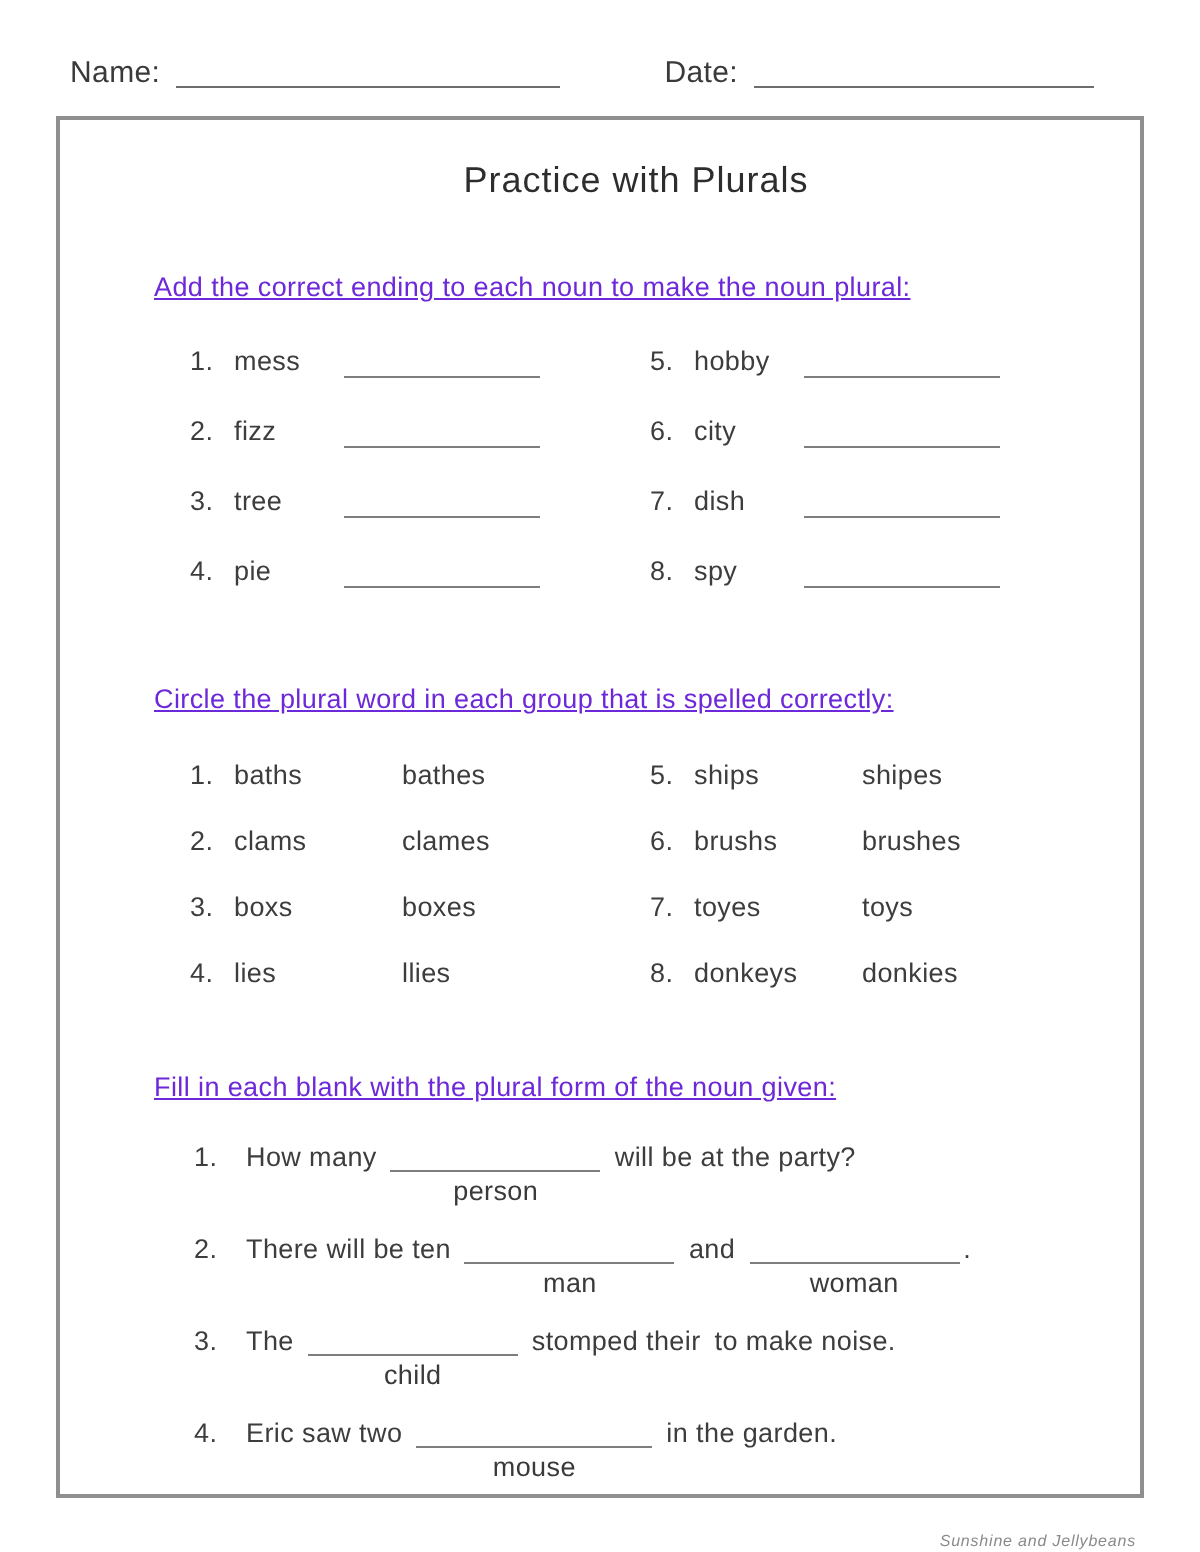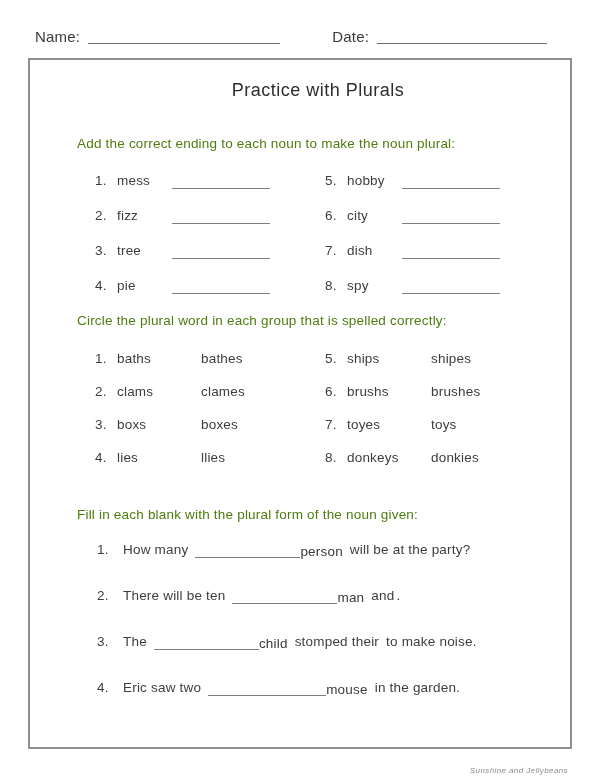--- a/index.html
+++ b/index.html
@@ -13,40 +13,40 @@
   .topbar .lbl{margin-right:8px;white-space:nowrap;}
   .wline{display:inline-block;border-bottom:1.5px solid #6d6d6d;height:15px;}
   .name-line{width:192px;margin-right:52px;}
   .date-line{width:170px;}
   
   .sheet{
     position:absolute;left:28px;top:58px;width:544px;height:691px;
     border:2px solid #8f8f8f;box-sizing:border-box;background:#ffffff;
   }
   .title{margin-top:20px;text-align:center;font-size:18px;color:#2d2d2d;letter-spacing:0.5px;margin-left:36px;}
-  .instr{margin-left:47px;font-size:13.5px;color:#4d7c0f;}
+  .instr{margin-left:47px;font-size:13.5px;color:#6d28d9;text-decoration:underline;}
   .sec1{margin-top:35px;}
   .cols{display:flex;margin-left:65px;margin-top:22px;}
   .col{display:flex;flex-direction:column;}
   .col-l{width:230px;}
   .row1{display:flex;align-items:flex-start;height:35px;font-size:13.5px;}
   .row2{display:flex;align-items:flex-start;height:33px;font-size:13.5px;}
   .num{width:22px;}
   .word{width:55px;}
   .blank{width:98px;height:15px;border-bottom:1.4px solid #7e7e7e;}
   .word2{white-space:nowrap;}
-  .sec2{margin-top:0;}
+  .sec2{margin-top:29px;}
   .sec2 .cols{margin-top:23px;}
   .sec2 .word{width:84px;}
   .sec3{margin-top:24px;}
   .s3items{margin-left:67px;margin-top:20px;font-size:13.5px;}
   .s3row{display:flex;align-items:flex-start;margin-bottom:13px;min-height:33px;}
   .s3row .num{width:26px;}
   .txt{margin-right:7px;white-space:nowrap;}
-  .bwrap{display:flex;flex-direction:row;align-items:center;margin-right:7px;justify-content:center;}
+  .bwrap{display:flex;flex-direction:column;align-items:center;margin-right:7px;justify-content:center;}
   .bline{display:block;width:105px;height:14px;border-bottom:1.4px solid #7e7e7e;}
   .bline.wide{width:118px;}
   .hint{display:block;font-size:13.5px;color:#3a3a3a;margin-top:2px;}
   .tight{margin-left:-5px;}
   .credit{position:absolute;right:32px;top:766px;font-size:8px;color:#8a8a8a;letter-spacing:0.4px;font-style:italic;}
 </style>
 </head>
 <body>
 
 <div class="page">
@@ -176,20 +176,24 @@
         </div>
 
         <div class="s3row">
           <span class="num">2.</span>
           <span class="txt">There will be ten</span>
           <span class="bwrap">
             <span class="bline"></span>
             <span class="hint">man</span>
           </span>
           <span class="txt">and</span>
+          <span class="bwrap">
+            <span class="bline"></span>
+            <span class="hint">woman</span>
+          </span>
           <span class="txt tight">.</span>
         </div>
 
         <div class="s3row">
           <span class="num">3.</span>
           <span class="txt">The</span>
           <span class="bwrap">
             <span class="bline"></span>
             <span class="hint">child</span>
           </span>

